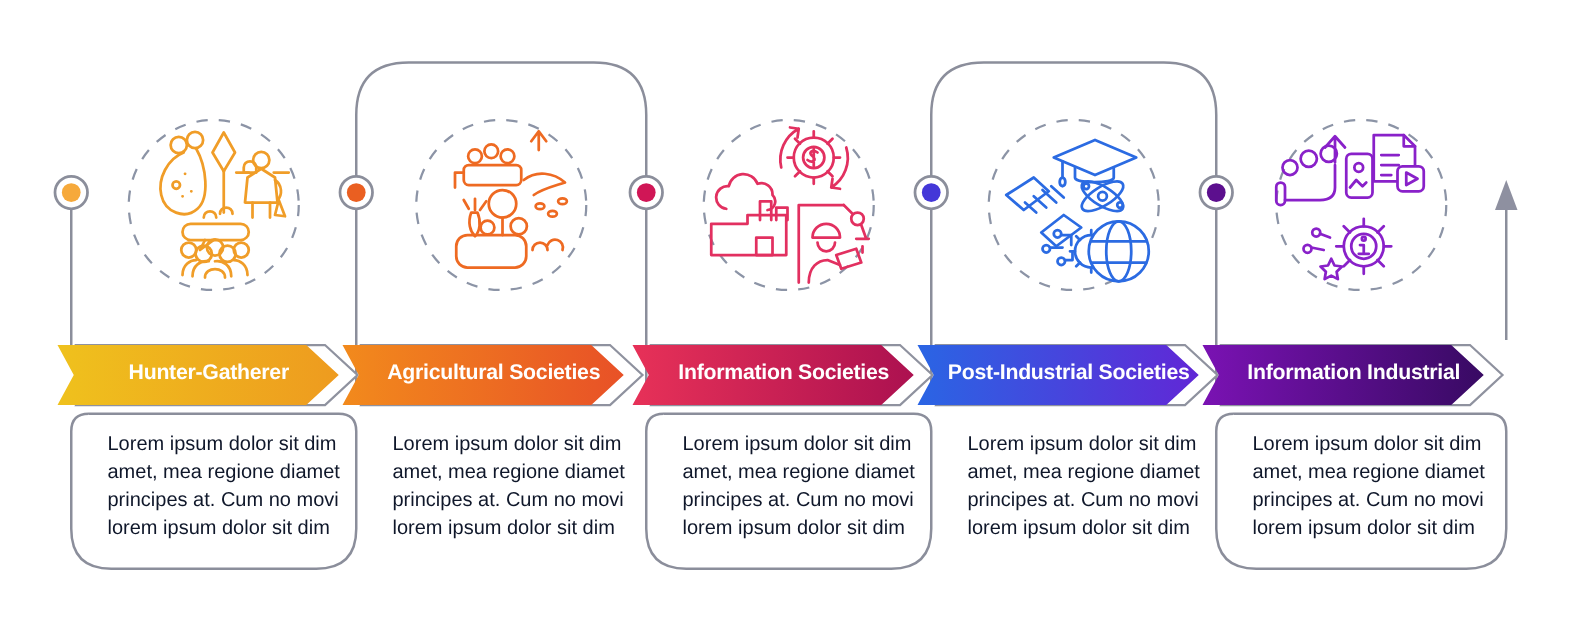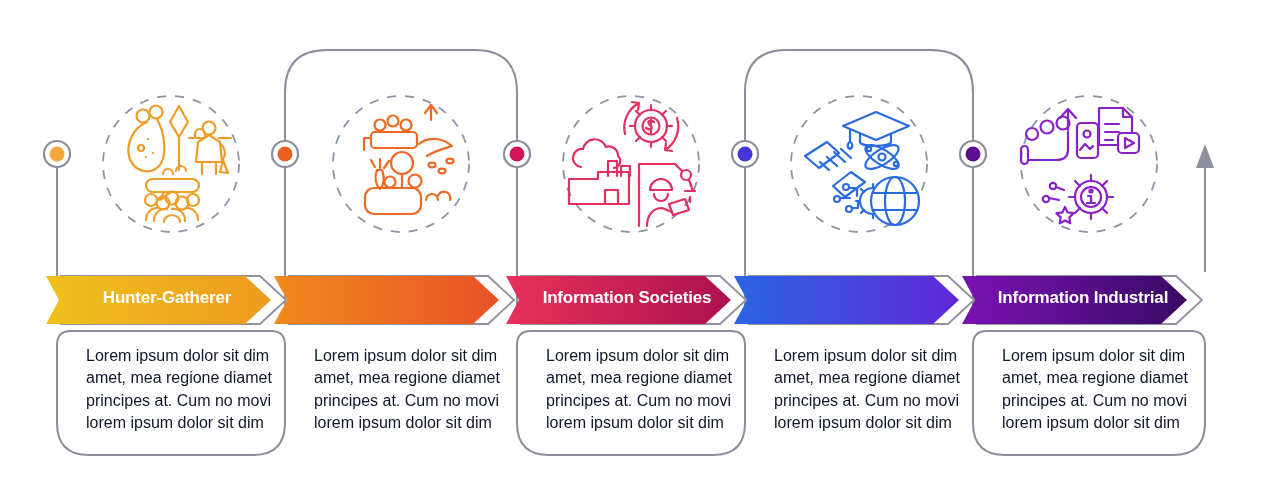--- a/index.html
+++ b/index.html
@@ -132,20 +132,21 @@
     <svg class="banner" viewBox="0 0 256 52">
       <defs>
           <linearGradient id="grad-1" x1="0" y1="0" x2="1" y2="0">
         <stop offset="0%" stop-color="#F28A1C"></stop>
         <stop offset="100%" stop-color="#E85127"></stop>
       </linearGradient>
         </defs>
       <polygon points="17,2 216,2 242,26 216,50 17,50 30,26" fill="#ffffff" stroke="#8F929F" stroke-width="1.8"></polygon>
       <polygon points="2,2 201,2 227,26 201,50 2,50 15,26" fill="url(#grad-1)"></polygon>
     </svg>
+    <div class="banner-label">Agricultural Societies</div>
     <div class="desc">
       <div>Lorem ipsum dolor sit dim</div>
       <div>amet, mea regione diamet</div>
       <div>principes at. Cum no movi</div>
       <div>lorem ipsum dolor sit dim</div>
     </div>
   </div>
 
   <div class="section" style="left:517px;width:228px;">
     <div class="icon-wrap" style="left:44px;">
@@ -223,20 +224,21 @@
     <svg class="banner" viewBox="0 0 256 52">
       <defs>
           <linearGradient id="grad-3" x1="0" y1="0" x2="1" y2="0">
         <stop offset="0%" stop-color="#2A65E4"></stop>
         <stop offset="100%" stop-color="#6127D6"></stop>
       </linearGradient>
         </defs>
       <polygon points="17,2 216,2 242,26 216,50 17,50 30,26" fill="#ffffff" stroke="#8F929F" stroke-width="1.8"></polygon>
       <polygon points="2,2 201,2 227,26 201,50 2,50 15,26" fill="url(#grad-3)"></polygon>
     </svg>
+    <div class="banner-label">Post-Industrial Societies</div>
     <div class="desc">
       <div>Lorem ipsum dolor sit dim</div>
       <div>amet, mea regione diamet</div>
       <div>principes at. Cum no movi</div>
       <div>lorem ipsum dolor sit dim</div>
     </div>
   </div>
 
   <div class="section" style="left:973px;width:232px;">
     <div class="icon-wrap" style="left:46px;">

